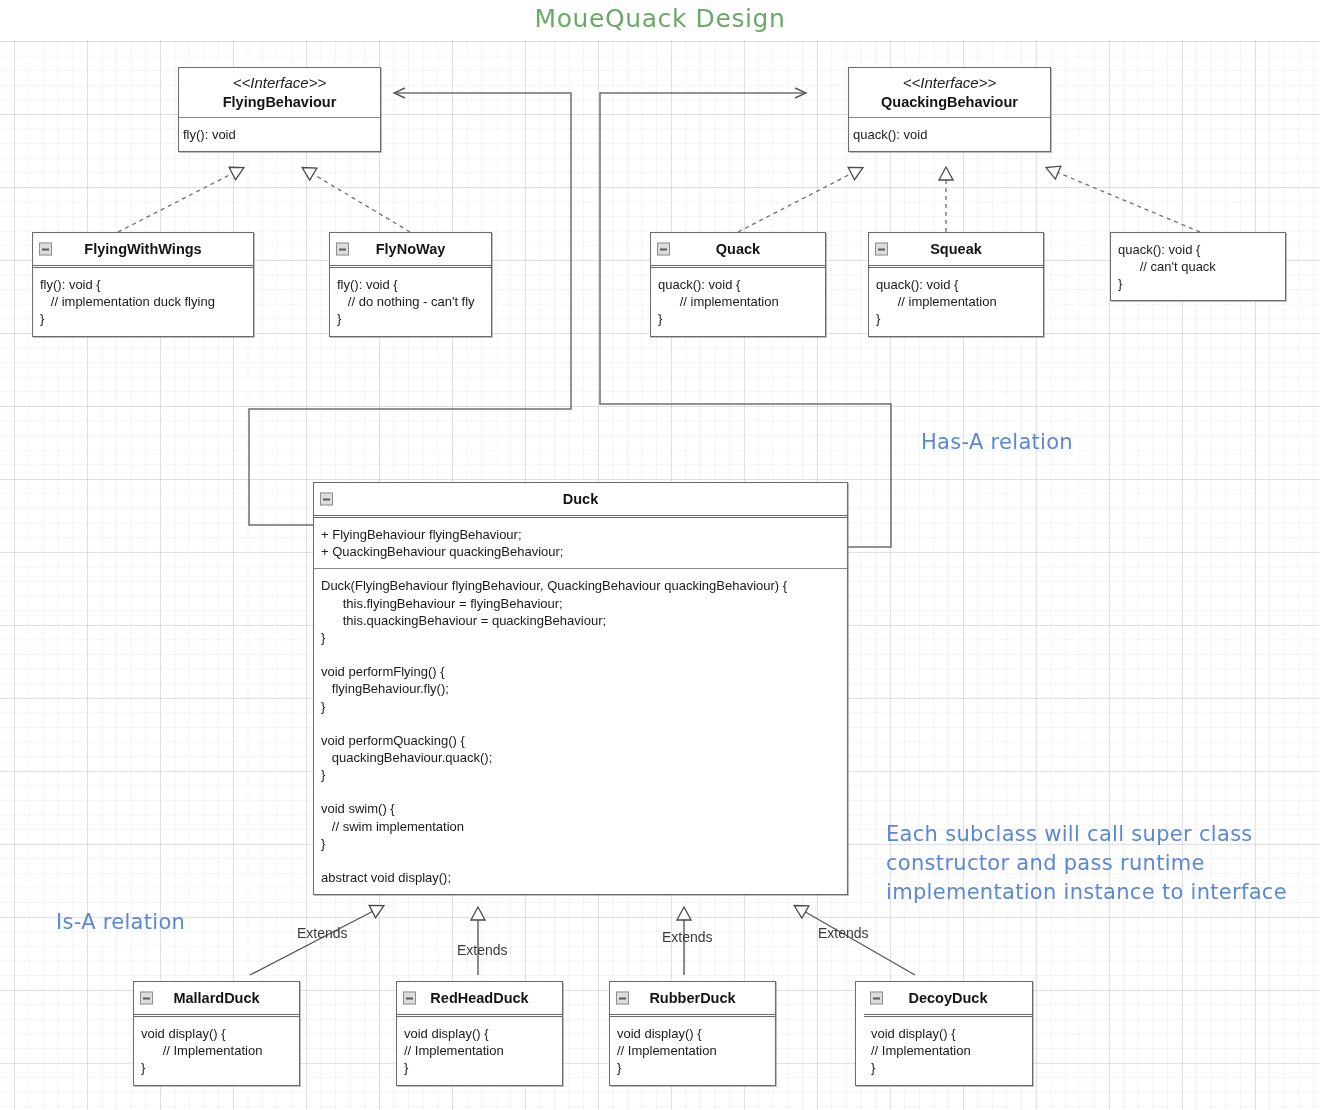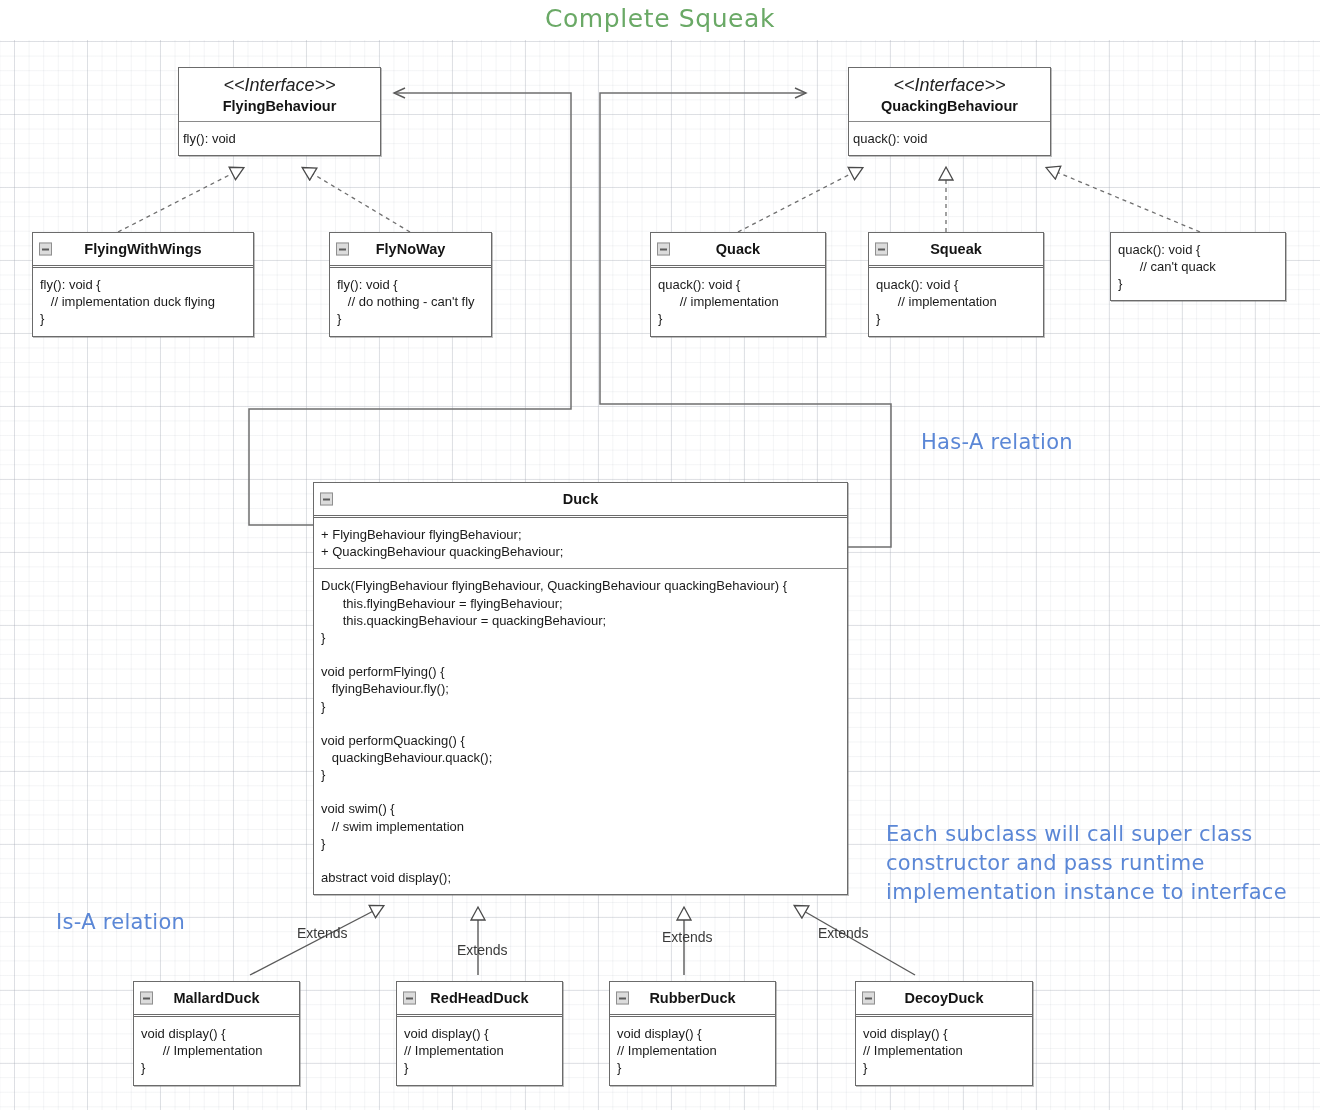--- a/index.html
+++ b/index.html
@@ -64,21 +64,21 @@
     padding: 7px 4px 7px 4px;
     line-height: 1.25;
     border-bottom: 1px solid #6b6b6b;
   }
   .uml.iface .hdr { border-bottom: 1px solid #8a8a8a; padding: 6px 4px 6px; }
   .uml.cls .hdr { border-bottom: 3px double #6b6b6b; }
   .stereo {
     display: block;
     font-style: italic;
     font-weight: normal;
-    font-size: 18px;
+    font-size: 15px;
     color: #222;
   }
   .collapse-icon {
     position: absolute;
     left: 6px; top: 50%;
     transform: translateY(-50%);
     width: 13px; height: 13px;
     background: #dcdcdc;
     border: 1px solid #8f8f8f;
   }
@@ -116,21 +116,21 @@
     white-space: nowrap;
   }
 </style>
 </head>
 <body>
 
 <div id="canvas">
 
   <div id="grid"></div>
 
-  <div id="title">Complete Squeak</div>
+  <div id="title">MoueQuack Design</div>
 
   <svg id="svg-layer" viewBox="0 0 1320 1110" xmlns="http://www.w3.org/2000/svg">
     <defs>
       <marker id="hollowTri" markerWidth="16" markerHeight="16" refX="13" refY="8" orient="auto" markerUnits="userSpaceOnUse">
         <path d="M1,1 L14,8 L1,15 Z" fill="#ffffff" stroke="#4a4a4a" stroke-width="1.3"></path>
       </marker>
       <marker id="openArrow" markerWidth="14" markerHeight="12" refX="12" refY="6" orient="auto" markerUnits="userSpaceOnUse">
         <path d="M1,1 L12,6 L1,11" fill="none" stroke="#5a5a5a" stroke-width="1.4"></path>
       </marker>
     </defs>
@@ -274,21 +274,21 @@
   <div class="uml cls" style="left:609px; top:981px; width:167px;">
     <div class="hdr">
       <span class="collapse-icon"></span>
       <span>RubberDuck</span>
     </div>
     <div class="body">void display() {
 // Implementation
 }</div>
   </div>
 
-  <div class="uml cls" style="left:855px; top:981px; width:178px;">
+  <div class="uml cls" style="left:855px; top:981px; width:178px;padding-left:8px;">
     <div class="hdr">
       <span class="collapse-icon"></span>
       <span>DecoyDuck</span>
     </div>
     <div class="body">void display() {
 // Implementation
 }</div>
   </div>
 
   <div class="edge-lbl" style="left:297px; top:925px;">Extends</div>

